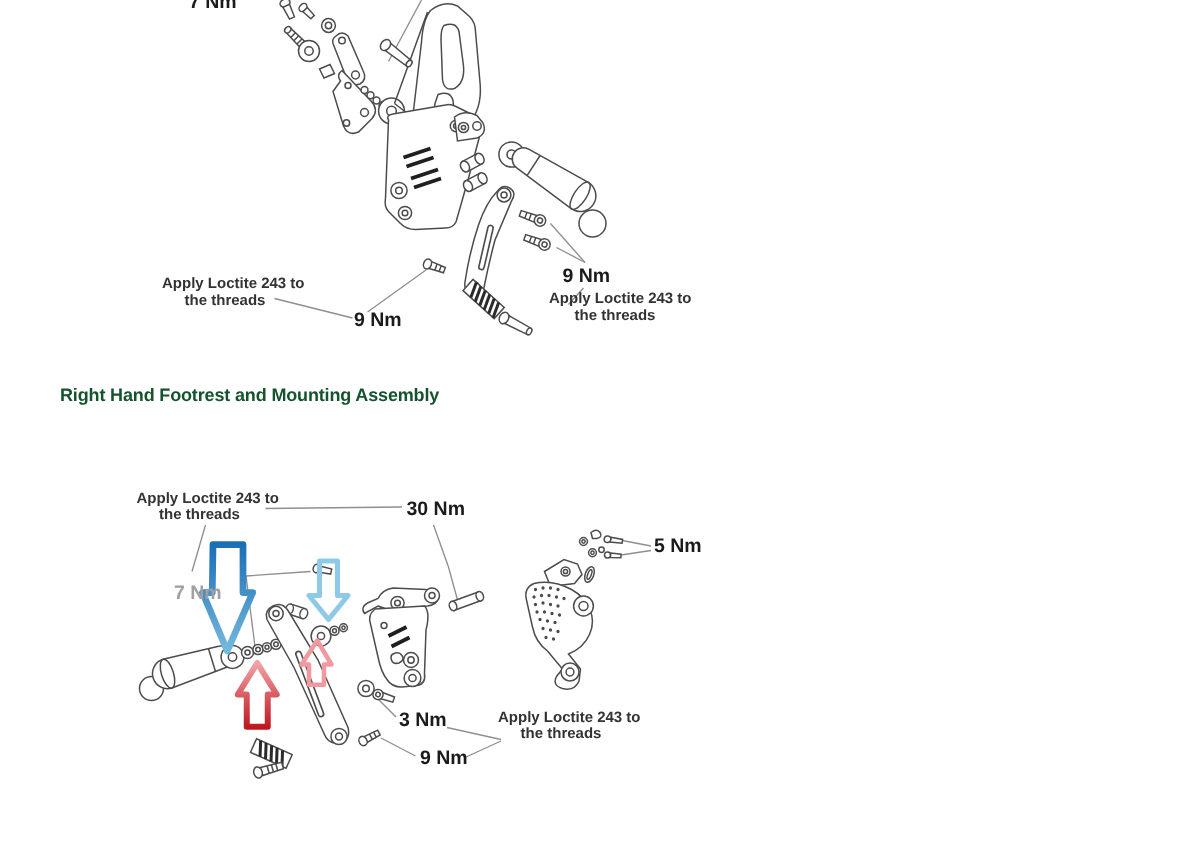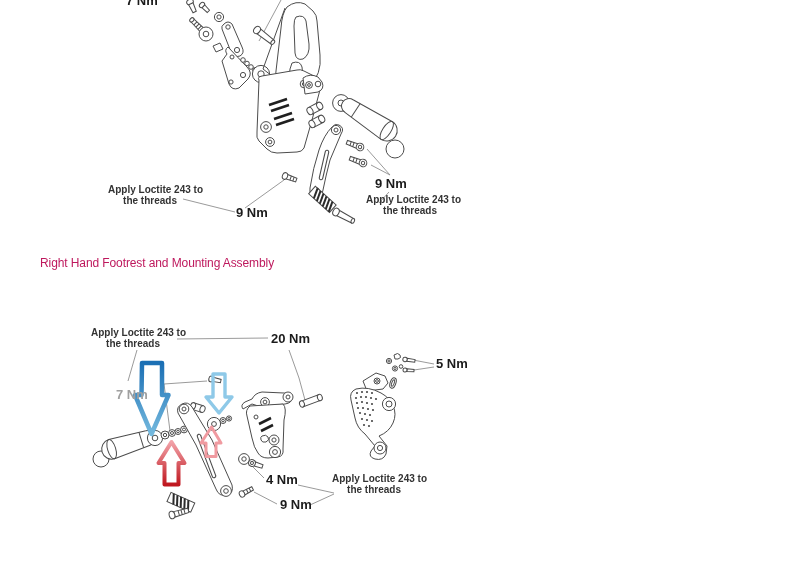--- a/index.html
+++ b/index.html
@@ -21,22 +21,22 @@
   .note{
     position:absolute;font-size:10px;line-height:10.5px;color:#333;
     text-align:center;white-space:nowrap;font-weight:bold;
   }
   .note span{display:block;}
   .torque{
     position:absolute;font-weight:bold;font-size:13px;color:#1b1b1b;white-space:nowrap;
   }
   .torque.gray{color:#a0a0a0;}
   .heading{
-    position:absolute;left:40px;top:256px;font-weight:normal;font-size:12px;
-    letter-spacing:-0.1px;color:#be185d;white-space:nowrap;
+    position:absolute;left:40px;top:256px;font-weight:bold;font-size:12px;
+    letter-spacing:-0.1px;color:#14532d;white-space:nowrap;
   }
 </style>
 </head>
 <body>
 
 <div class="page">
 
   <svg class="diagram-svg" width="800" height="567" viewBox="0 0 800 567">
     <defs>
       <linearGradient id="gBlue" x1="0" y1="0" x2="0" y2="1">
@@ -372,23 +372,23 @@
     <span>Apply Loctite 243 to</span>
     <span>the threads</span>
   </div>
 
   <div class="heading">Right Hand Footrest and Mounting Assembly</div>
 
   <div class="note" style="left:91px;top:328px;width:84px;">
     <span>Apply Loctite 243 to</span>
     <span>the threads</span>
   </div>
-  <div class="torque" style="left:271px;top:331px;">20 Nm</div>
+  <div class="torque" style="left:271px;top:331px;">30 Nm</div>
   <div class="torque" style="left:436px;top:356px;">5 Nm</div>
   <div class="torque gray" style="left:116px;top:387px;">7 Nm</div>
-  <div class="torque" style="left:266px;top:472px;">4 Nm</div>
+  <div class="torque" style="left:266px;top:472px;">3 Nm</div>
   <div class="torque" style="left:280px;top:497px;">9 Nm</div>
   <div class="note" style="left:332px;top:474px;width:84px;">
     <span>Apply Loctite 243 to</span>
     <span>the threads</span>
   </div>
 
 </div>
 
 </body></html>

